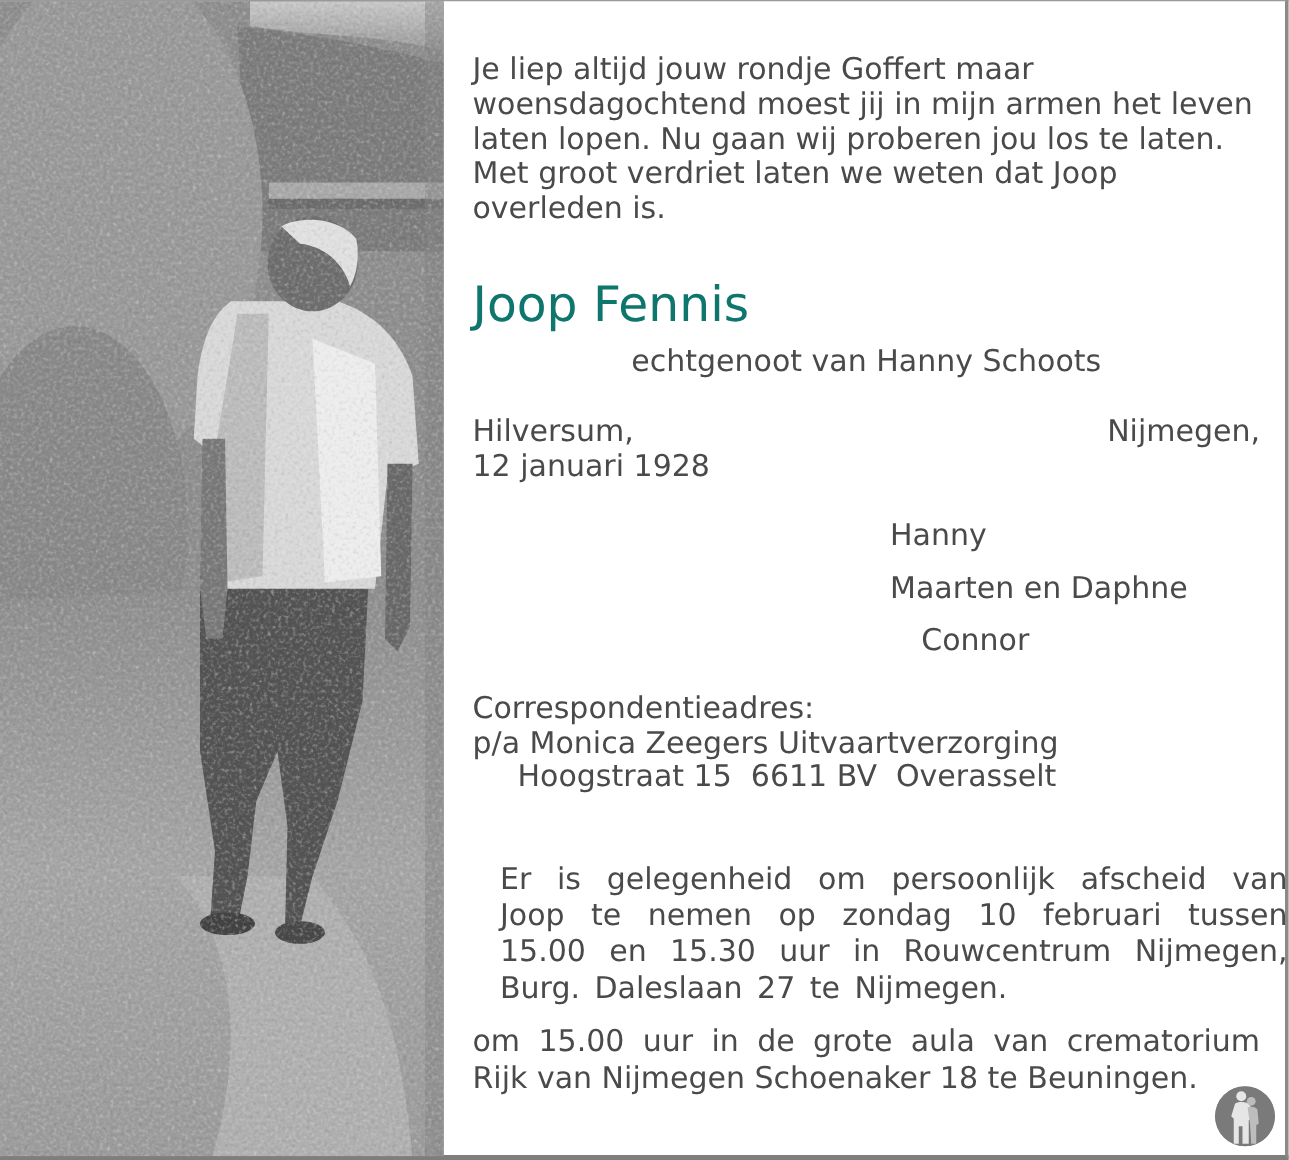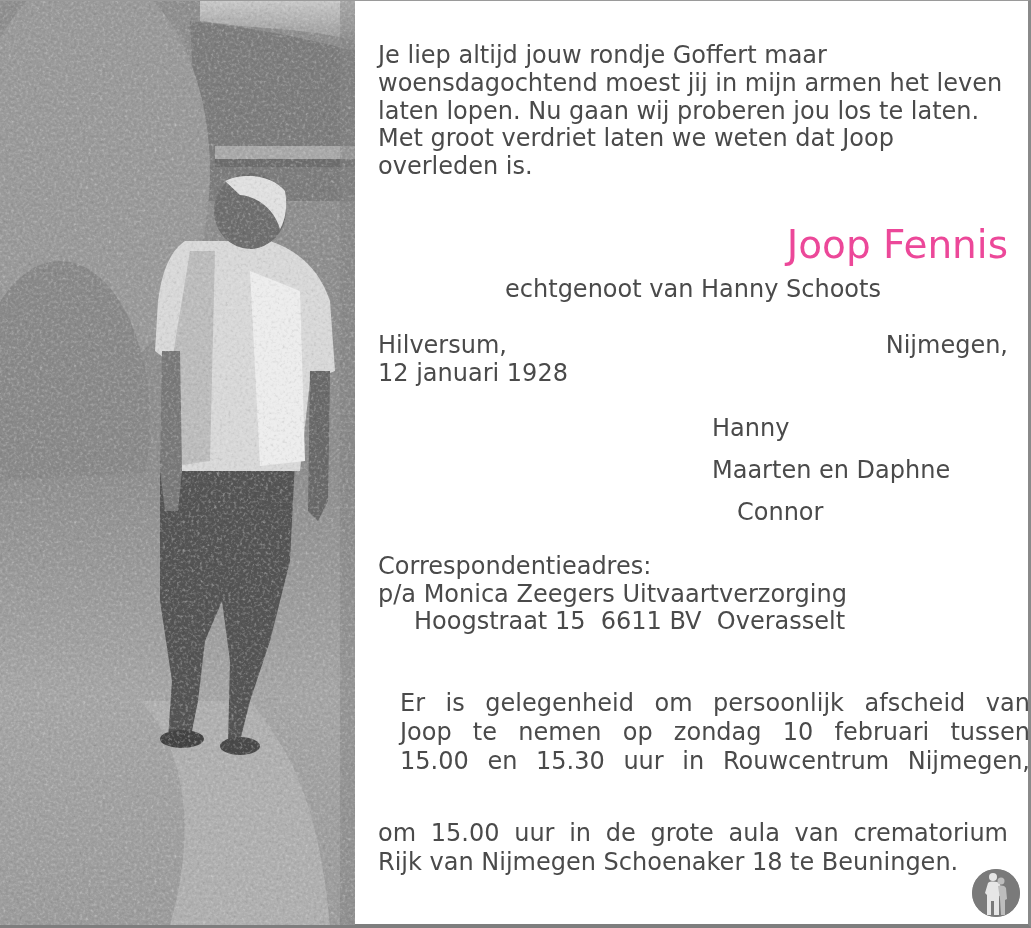--- a/index.html
+++ b/index.html
@@ -29,21 +29,21 @@
       position: absolute; left: 378px; top: 26px;
       width: 630px;
       font-size: 24px; line-height: 28px;
       color: #4a4a4a;
     }
     .para { margin: 0; }
     .p-intro { position: absolute; top: 0; left: 0; width: 630px; margin-top: 14px; }
     .p-sad { position: absolute; top: 97px; left: 0; width: 630px; }
     .name {
       position: absolute; top: 196px; left: 0; width: 630px;
-      text-align: right; font-size: 39px; line-height: 44px; color: #ec4899;
+      text-align: left; font-size: 39px; line-height: 44px; color: #0f766e;
     }
     .spouse {
       position: absolute; top: 248px; left: 0; width: 630px;
       text-align: center; font-size: 24px; line-height: 28px;
     }
     .born { position: absolute; top: 304px; left: 0; width: 300px; }
     .died { position: absolute; top: 304px; right: 0; width: 300px; text-align: right; }
     .fam { position: absolute; left: 334px; font-size: 24px; line-height: 28px; }
     .fam-1 { top: 387px; }
     .fam-2 { top: 429px; }
@@ -160,20 +160,21 @@
     <div class="addr">
       <span class="line">Correspondentieadres:</span>
       <span class="line">p/a Monica Zeegers Uitvaartverzorging</span>
       <span class="line" style="white-space: pre; margin-left: 36px;">Hoogstraat 15  6611 BV  Overasselt</span>
     </div>
 
     <div class="visit">
       <span class="line" style="text-align-last: justify;">Er is gelegenheid om persoonlijk afscheid van</span>
       <span class="line" style="text-align-last: justify;">Joop te nemen op zondag 10 februari tussen</span>
       <span class="line" style="text-align-last: justify;">15.00 en 15.30 uur in Rouwcentrum Nijmegen,</span>
+      <span class="line">Burg. Daleslaan 27 te Nijmegen.</span>
     </div>
 
     <div class="service">
       <span class="line" style="text-align-last: justify;">om 15.00 uur in de grote aula van crematorium</span>
       <span class="line">Rijk van Nijmegen Schoenaker 18 te Beuningen.</span>
     </div>
   </div>
 
   <div class="logo">
     <svg width="48" height="48" viewBox="0 0 48 48">

